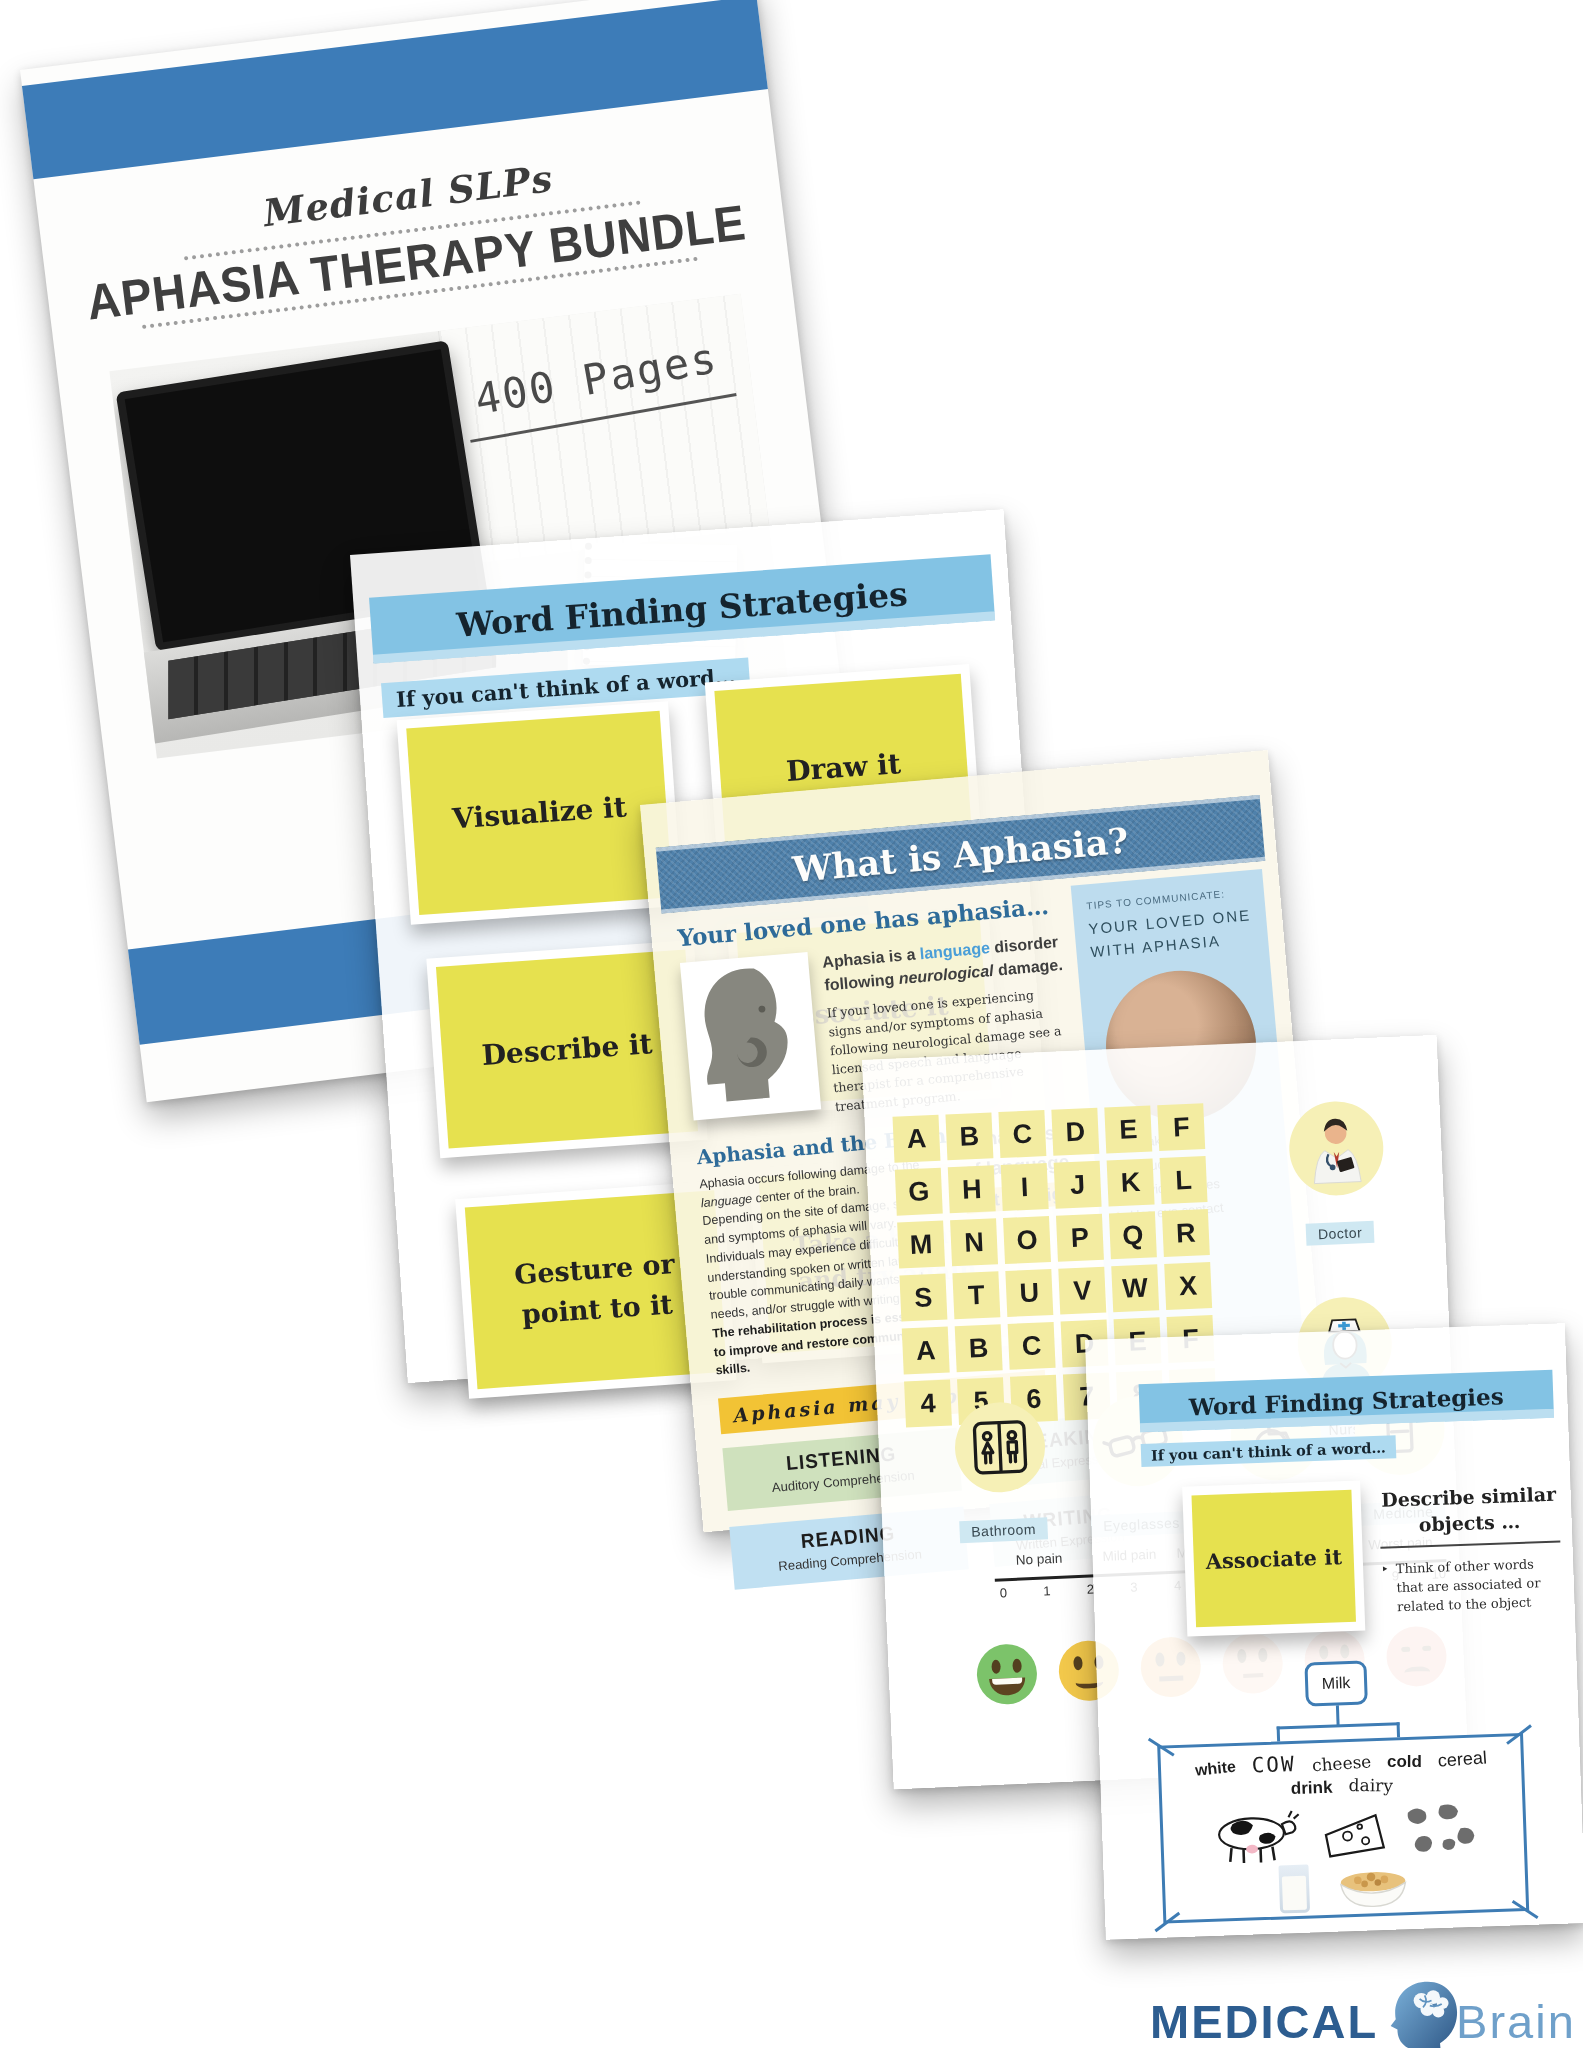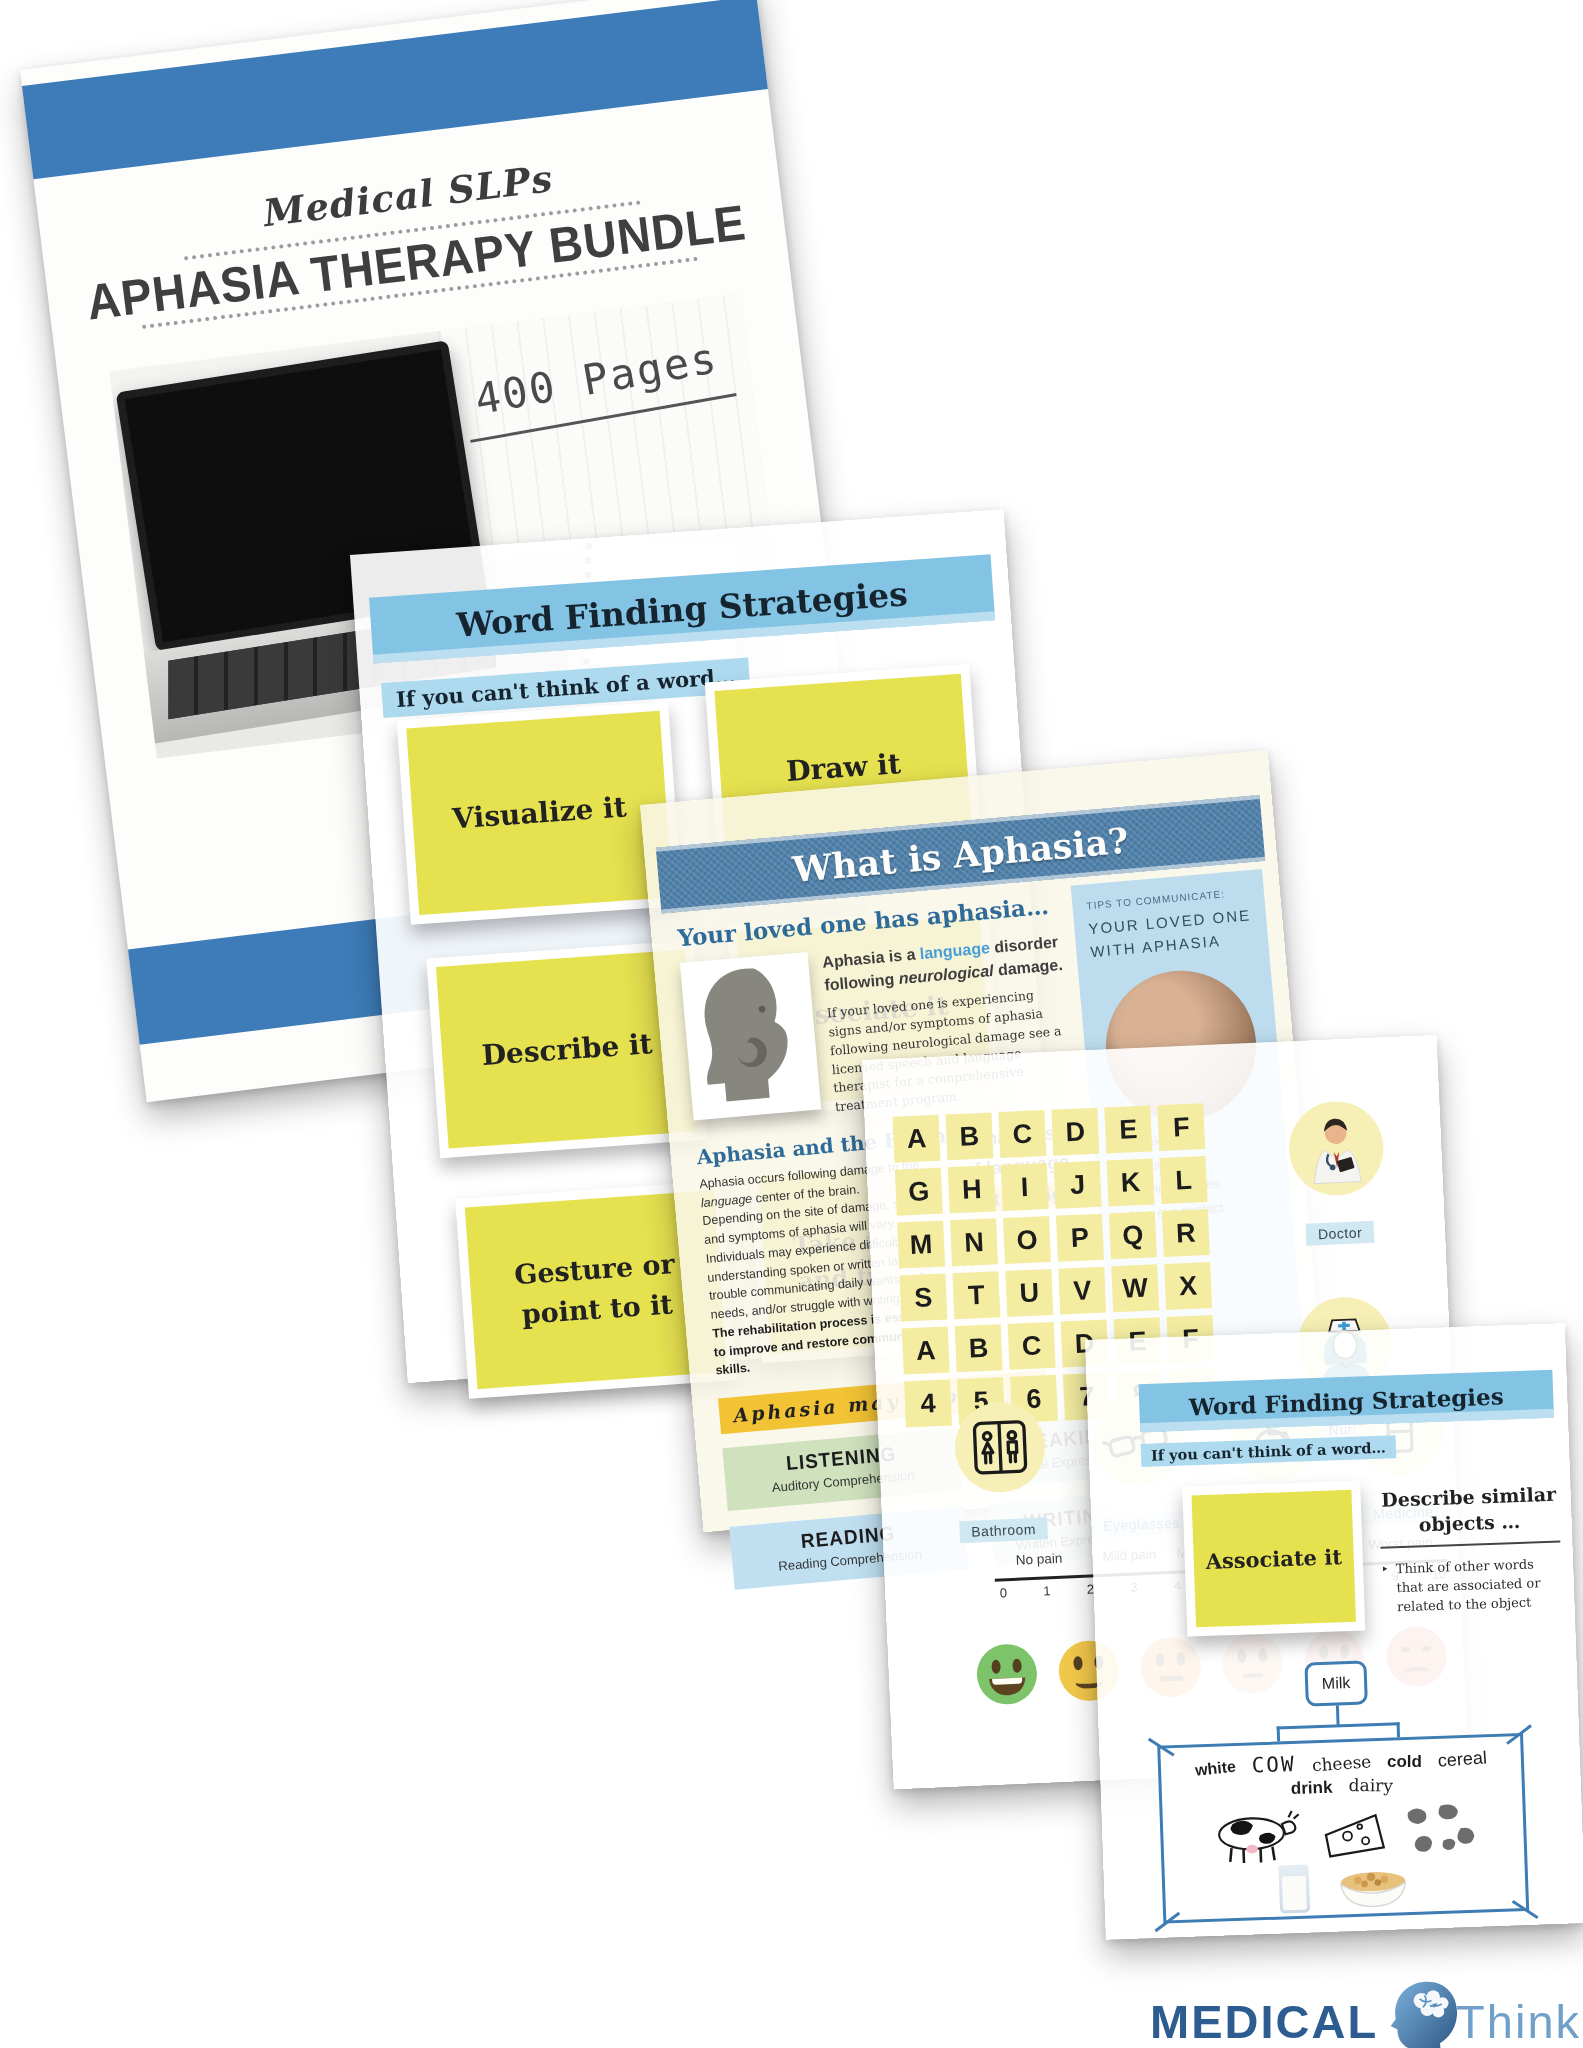--- a/index.html
+++ b/index.html
@@ -592,16 +592,16 @@
           <circle cx="73" cy="33" r="7"></circle>
         <circle cx="55" cy="40" r="8"></circle>
           <circle cx="68" cy="43" r="7"></circle>
       </g>
       <g fill="none" stroke="#5f93c0" stroke-width="2">
         <path d="M46,28 q6,6 14,2"></path>
           <path d="M58,36 q8,2 14,-2"></path>
           <path d="M52,24 q4,8 -2,14"></path>
       </g>
     </svg>
-    <span class="light">Think</span>
+    <span class="light">Brain</span>
   </div>
 
 </div>
 
 </body></html>

